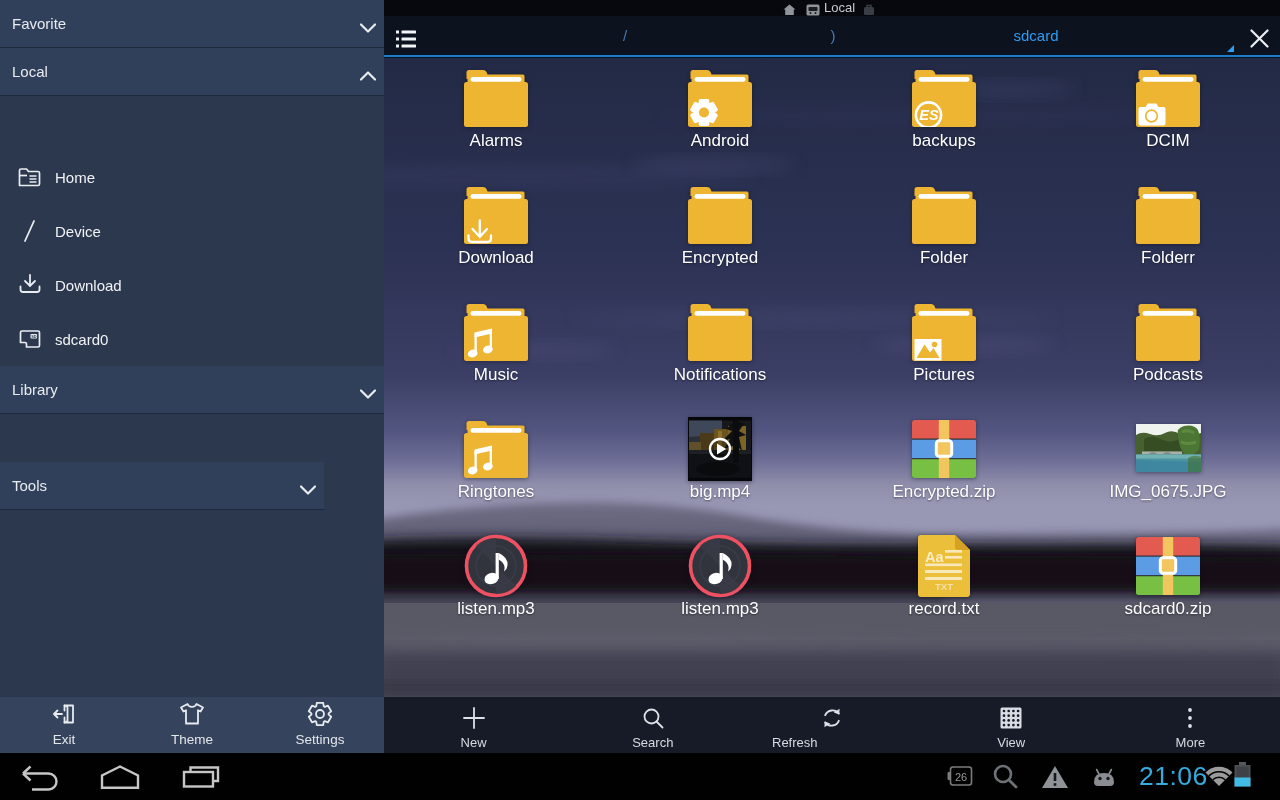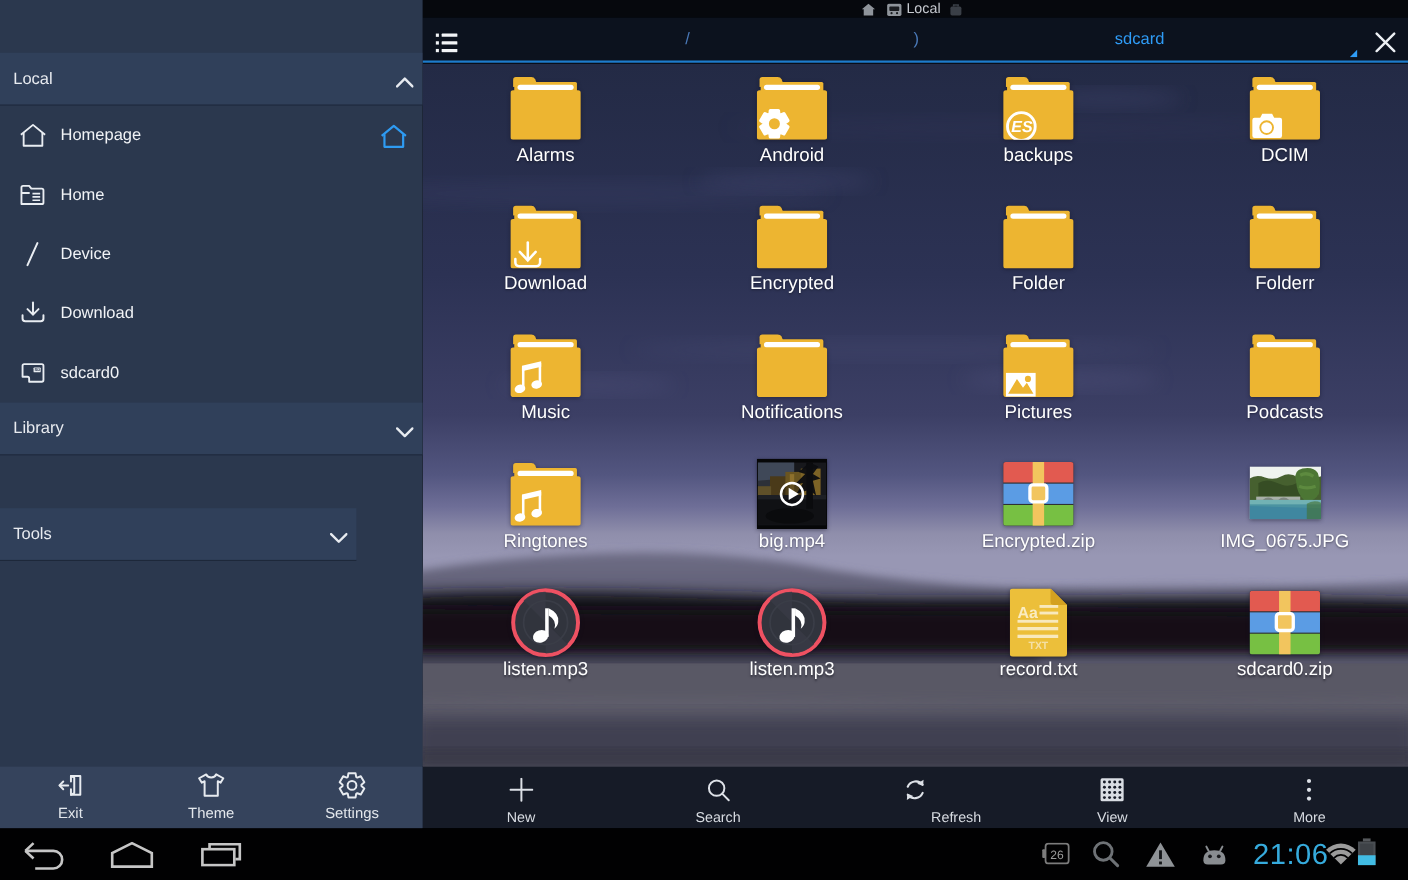--- a/index.html
+++ b/index.html
@@ -322,21 +322,21 @@
       </div>
       <div style="position:absolute;left:208.8px;top:0;width:120px;height:56px;text-align:center">
         <div style="height:32px;display:flex;align-items:flex-end;justify-content:center">
           <svg width="22" height="22" viewBox="0 0 22 22">
             <circle cx="9.5" cy="9.5" r="7" fill="none" stroke="#dde1e7" stroke-width="1.8"></circle>
             <path d="M14.5 14.5 L20.5 20.5" stroke="#dde1e7" stroke-width="1.8" stroke-linecap="round"></path>
           </svg>
         </div>
         <div class="tblbl">Search</div>
       </div>
-      <div style="position:absolute;left:388px;top:0;width:120px;height:56px;text-align:right">
+      <div style="position:absolute;left:388px;top:0;width:120px;height:56px;text-align:left">
         <div style="height:32px;display:flex;align-items:flex-end;justify-content:center">
           <svg width="22" height="22" viewBox="0 0 22 22">
             <g fill="none" stroke="#dde1e7" stroke-width="1.9" stroke-linecap="round">
 <path d="M4.2 8.2 A8 8 0 0 1 17.8 6.4"></path>
 <path d="M17.8 13.8 A8 8 0 0 1 4.2 15.6"></path>
             </g>
 <path d="M18.6 1.8 L18.2 7.6 L12.8 5.4 Z" fill="#dde1e7"></path>
 <path d="M3.4 20.2 L3.8 14.4 L9.2 16.6 Z" fill="#dde1e7"></path>
           </svg>
         </div>
@@ -376,43 +376,33 @@
               <circle cx="3" cy="11" r="1.9"></circle>
               <circle cx="3" cy="19" r="1.9"></circle>
             </g>
           </svg>
         </div>
         <div class="tblbl">More</div>
       </div>
     </div>
 <div id="sidebar">
       <div style="position:absolute;left:0;top:0px;width:384px;height:753px;background:#2b384e"></div>
+      <div style="position:absolute;left:0;top:0px;width:384px;height:48px;background:#30405a">
+        <div class="shlbl">Favorite</div>
+        <div class="schv"><svg width="16" height="10" viewBox="0 0 16 10">
+            <path d="M1 1.5 L8 8.5 L15 1.5" fill="none" stroke="#e7ebf0" stroke-width="2.2" stroke-linecap="round" stroke-linejoin="round"></path>
+          </svg></div>
+        <div style="position:absolute;left:0;bottom:0;width:100%;height:1px;background:rgba(14,20,32,0.55)"></div>
+      </div>
       <div style="position:absolute;left:0;top:48px;width:384px;height:48px;background:#30405a">
         <div class="shlbl">Local</div>
         <div class="schv"><svg width="16" height="10" viewBox="0 0 16 10">
             <path d="M1 8.5 L8 1.5 L15 8.5" fill="none" stroke="#e7ebf0" stroke-width="2.2" stroke-linecap="round" stroke-linejoin="round"></path>
           </svg></div>
         <div style="position:absolute;left:0;bottom:0;width:100%;height:1px;background:rgba(14,20,32,0.55)"></div>
-      </div>
-      <div style="position:absolute;left:0;top:96px;width:384px;height:54px">
-        <div style="position:absolute;left:17px;top:50%;transform:translateY(-50%);width:26px;display:flex;justify-content:center">
-          <svg width="26" height="24" viewBox="0 0 26 24">
-            <g fill="none" stroke="#e9edf2" stroke-width="1.7" stroke-linejoin="round">
-              <path d="M2 11.5 L13 2.5 L24 11.5"></path>
-              <path d="M4.5 10 L4.5 21.5 L21.5 21.5 L21.5 10"></path>
-            </g>
-          </svg>
-        </div>
-        <div class="silbl">Homepage</div>
-        <div style="position:absolute;right:13px;top:16px"><svg width="26" height="24" viewBox="0 0 26 24">
-            <g fill="none" stroke="#2e9bf2" stroke-width="2.0" stroke-linejoin="round">
-              <path d="M2 11.5 L13 2.5 L24 11.5"></path>
-              <path d="M4.5 10 L4.5 21.5 L21.5 21.5 L21.5 10"></path>
-            </g>
-          </svg></div>
       </div>
       <div style="position:absolute;left:0;top:150px;width:384px;height:54px">
         <div style="position:absolute;left:17px;top:50%;transform:translateY(-50%);width:26px;display:flex;justify-content:center">
           <svg width="26" height="24" viewBox="0 0 26 24">
             <g fill="none" stroke="#e9edf2" stroke-width="1.7" stroke-linejoin="round">
 <path d="M2.5 20.5 L2.5 5.5 Q2.5 4 4 4 L9.5 4 L11.5 6.5 L21 6.5 Q22.5 6.5 22.5 8 L22.5 19 Q22.5 20.5 21 20.5 Z"></path>
 <path d="M2.5 10.5 L10 10.5"></path>
             </g>
 <g stroke="#e9edf2" stroke-width="1.5">
 <path d="M12.5 11 L19.5 11"></path>

